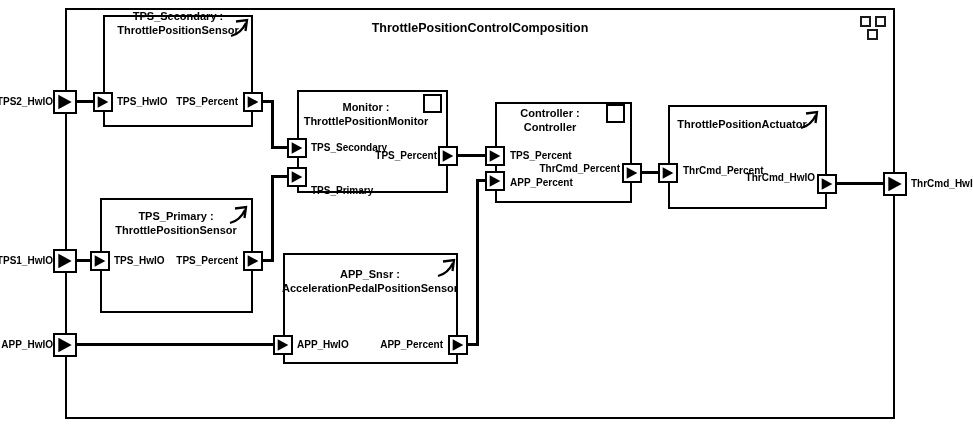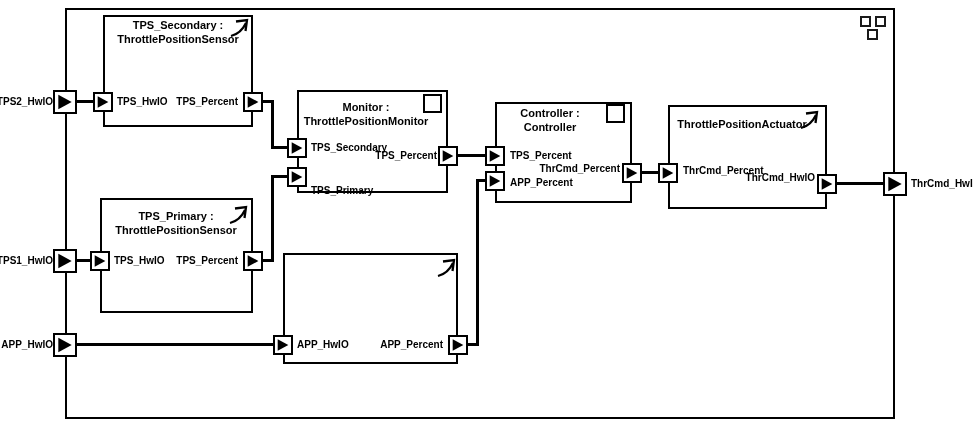--- a/index.html
+++ b/index.html
@@ -26,39 +26,44 @@
          box-sizing:border-box;z-index:4;}
   .csq{position:absolute;width:11px;height:11px;border:2px solid #1a1a1a;background:#fff;
        box-sizing:border-box;z-index:4;}
 </style>
 </head>
 <body>
 
 <div class="canvas">
 
   <div class="frame"></div>
+  <div class="dtitle">ThrottlePositionControlComposition</div>
 
   <div class="csq" style="left:860px;top:16px;"></div>
   <div class="csq" style="left:875px;top:16px;"></div>
   <div class="csq" style="left:867px;top:29px;"></div>
 
   <div class="blk" style="left:103px;top:15px;width:150px;height:112px;"></div>
   <div class="blk" style="left:100px;top:198px;width:153px;height:115px;"></div>
   <div class="blk" style="left:283px;top:253px;width:175px;height:111px;"></div>
   <div class="blk" style="left:297px;top:90px;width:151px;height:103px;"></div>
   <div class="blk" style="left:495px;top:102px;width:137px;height:101px;"></div>
   <div class="blk" style="left:668px;top:105px;width:159px;height:104px;"></div>
 
-  <div class="btitle" style="left:68px;top:18px;">
+  <div class="btitle" style="left:68px;top:9px;">
     <div>TPS_Secondary :</div>
     <div>ThrottlePositionSensor</div>
   </div>
   <div class="btitle" style="left:66px;top:209px;">
     <div>TPS_Primary :</div>
     <div>ThrottlePositionSensor</div>
+  </div>
+  <div class="btitle" style="left:260px;top:267px;">
+    <div>APP_Snsr :</div>
+    <div>AccelerationPedalPositionSensor</div>
   </div>
   <div class="btitle" style="left:256px;top:100px;">
     <div>Monitor :</div>
     <div>ThrottlePositionMonitor</div>
   </div>
   <div class="btitle" style="left:440px;top:106px;">
     <div>Controller :</div>
     <div>Controller</div>
   </div>
   <div class="btitle" style="left:632px;top:117px;">

